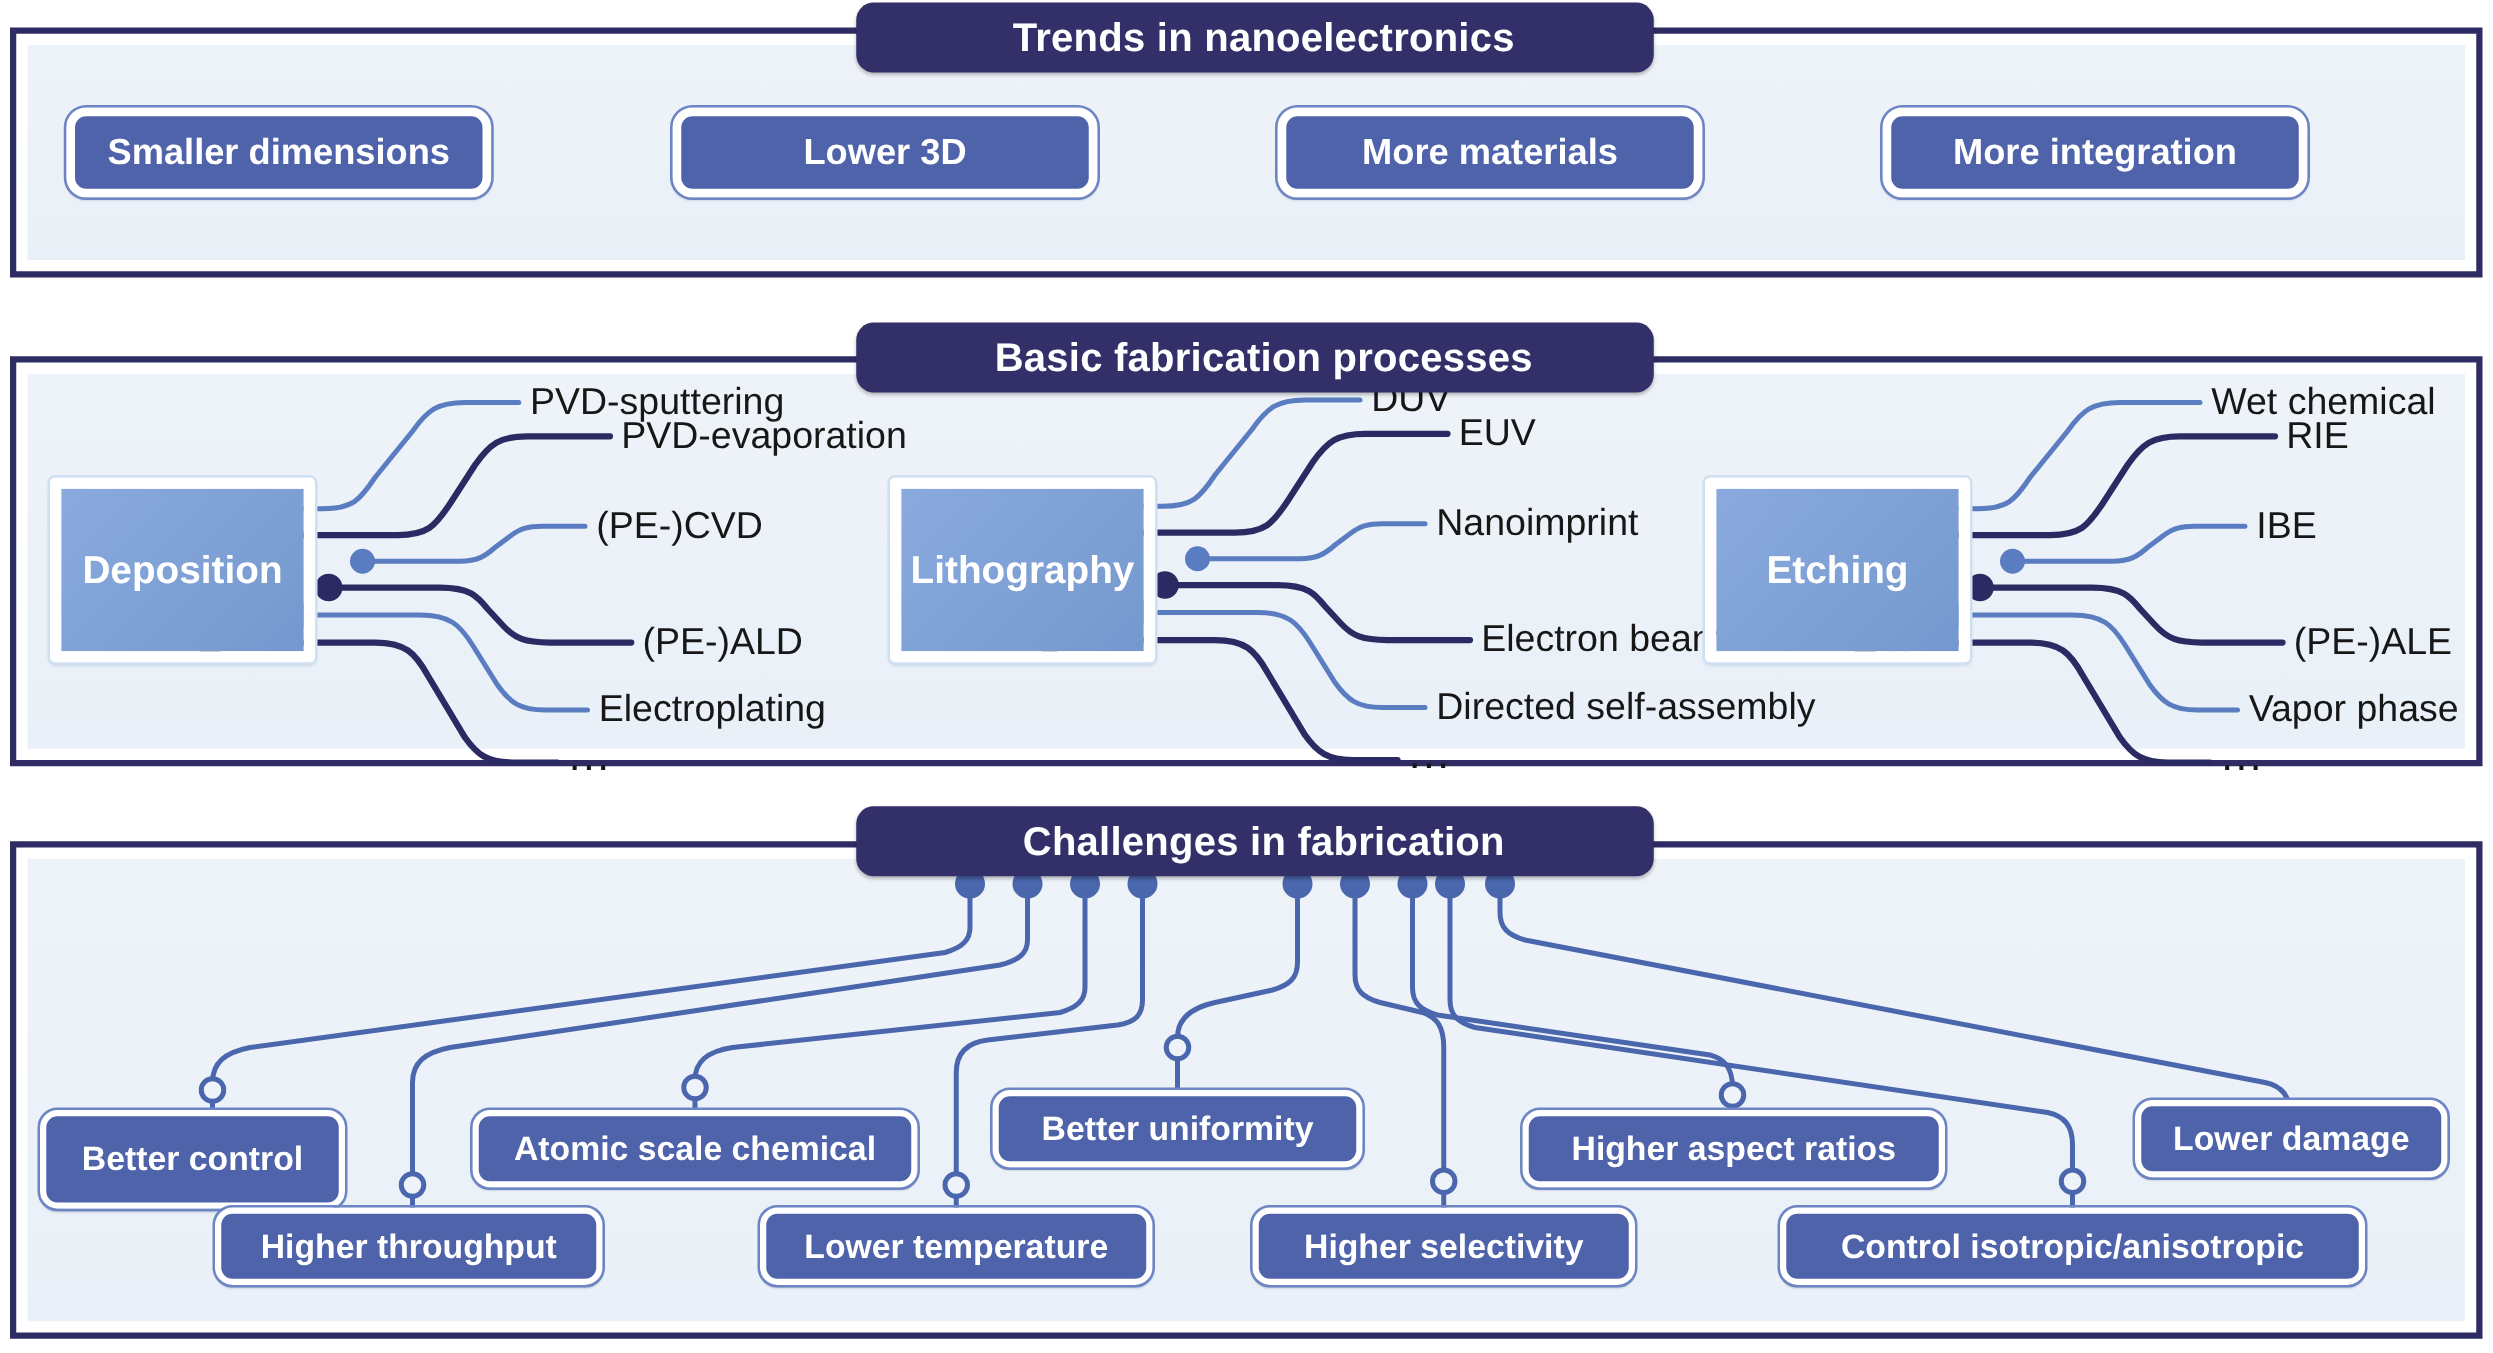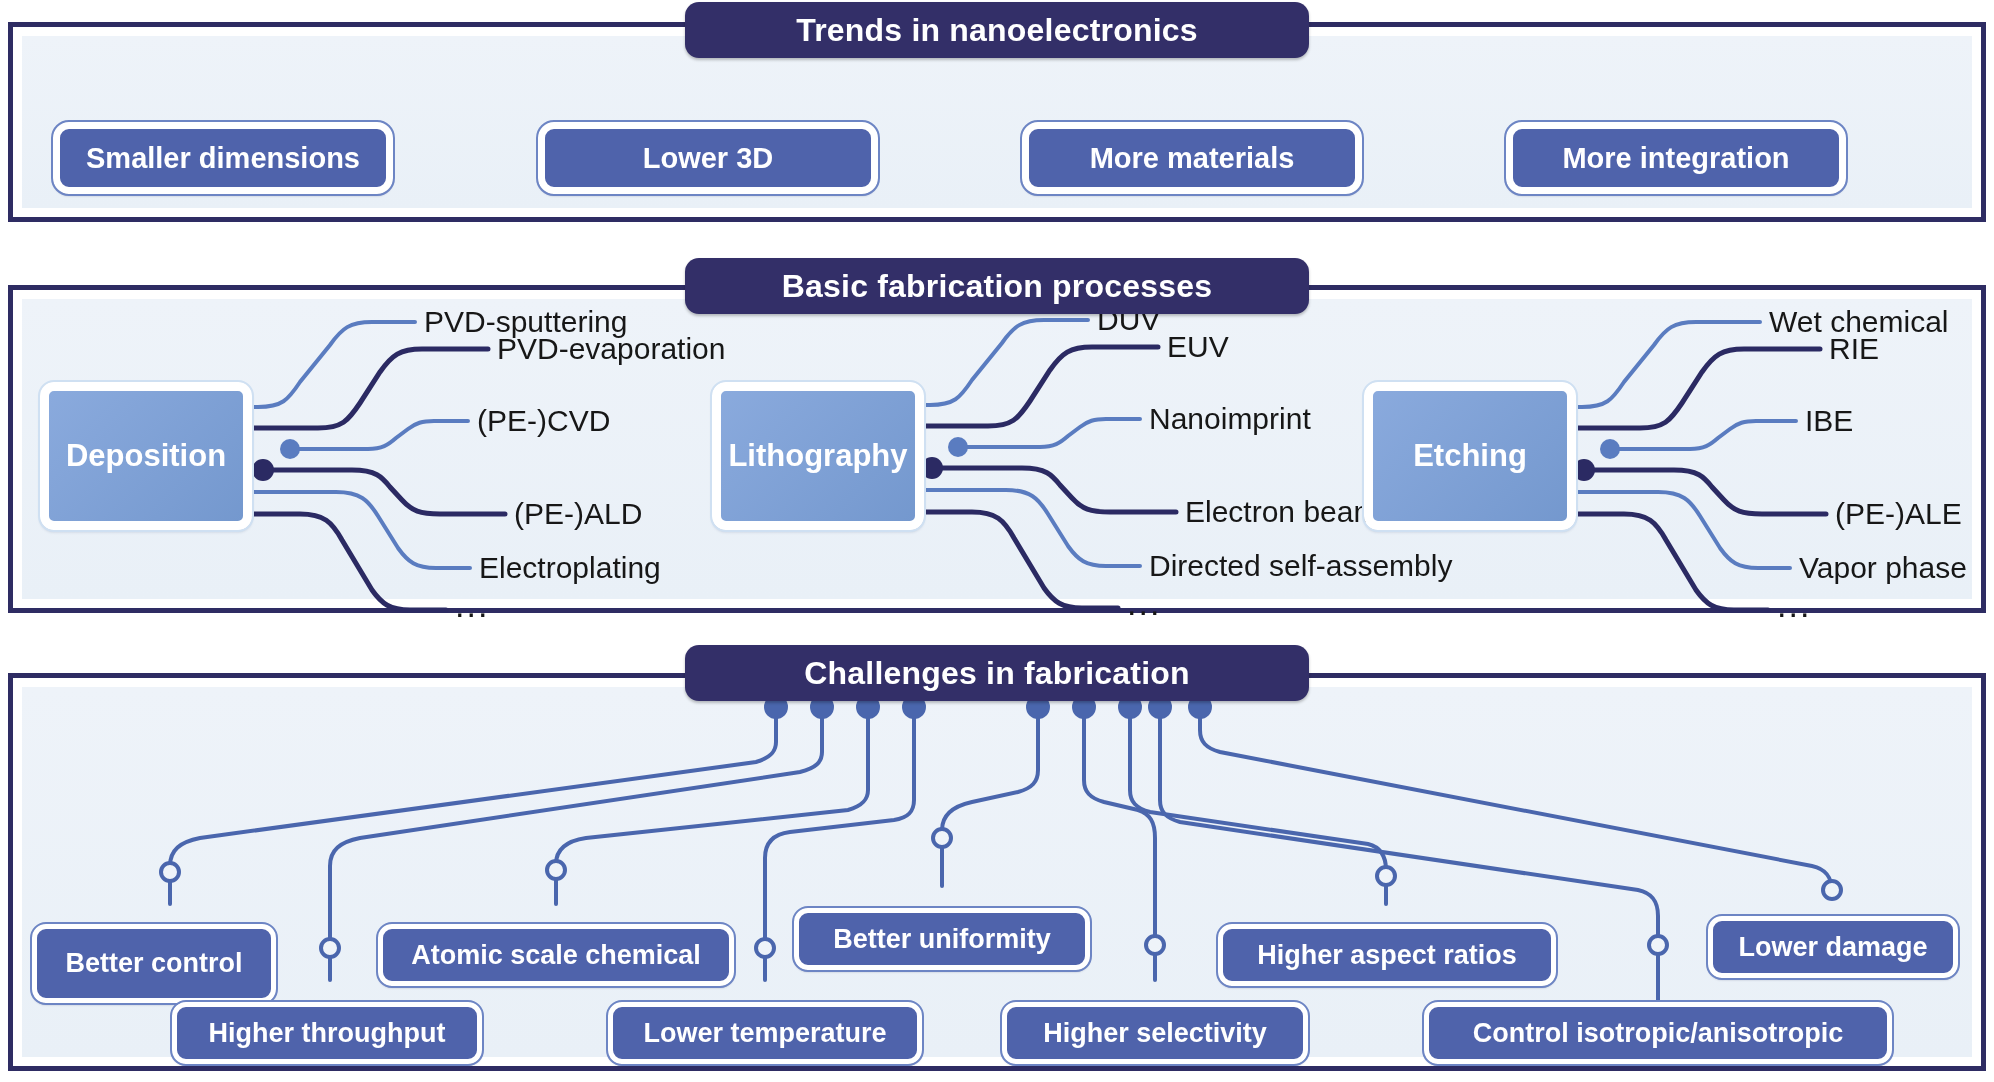--- a/index.html
+++ b/index.html
@@ -10,44 +10,44 @@
   
   .panel{position:absolute;box-sizing:border-box;
          border:5px solid #2e2c63;background:#ffffff;}
   .panel-inner{position:absolute;left:9px;top:9px;right:9px;bottom:9px;
          background:linear-gradient(180deg,#eef3f9 0%,#e9f0f7 100%);}
 
   
   .banner{position:absolute;background:#332f68;color:#ffffff;
           border-radius:14px;display:flex;align-items:center;justify-content:center;
           font-weight:bold;letter-spacing:.2px;z-index:40;
-          box-shadow:0 2px 3px rgba(0,0,0,.25);}
+          box-shadow:0 2px 3px rgba(0,0,0,.25);padding-left:14px;}
   .banner span{display:block;white-space:nowrap;}
 
   
   .pill{position:absolute;box-sizing:border-box;
         background:#4f63ab;color:#fff;font-weight:bold;
         display:flex;align-items:center;justify-content:center;
         border-radius:12px;
         border:5px solid #ffffff;
         outline:2px solid #6d85c4;
         white-space:nowrap;z-index:20;
-        box-shadow:0 2px 2px rgba(40,50,100,.30);margin-top:36px;}
+        box-shadow:0 2px 2px rgba(40,50,100,.30);}
 
   
   .pill.top{border-radius:16px;border-width:7px;font-size:29px;}
 
   .pill.bottom{font-size:27px;border-radius:14px;}
 
   
   .node{position:absolute;box-sizing:border-box;
         background:linear-gradient(135deg,#8aaadd 0%,#7498ce 100%);
         color:#ffffff;font-weight:bold;font-size:31px;
         display:flex;align-items:center;justify-content:center;
-        border-radius:14px;border:9px solid #ffffff;
+        border-radius:4px;border:9px solid #ffffff;
         outline:2px solid #cfe0f2;
         z-index:25;white-space:nowrap;
         box-shadow:0 2px 3px rgba(40,60,110,.22);}
 
   
   .leaf{position:absolute;font-size:30px;color:#171717;white-space:nowrap;
         font-family:"Liberation Sans",sans-serif;z-index:15;}
   .leaf.dots{font-size:34px;letter-spacing:2px;}
 
   svg.wires{position:absolute;left:0;top:0;width:1994px;height:1082px;

